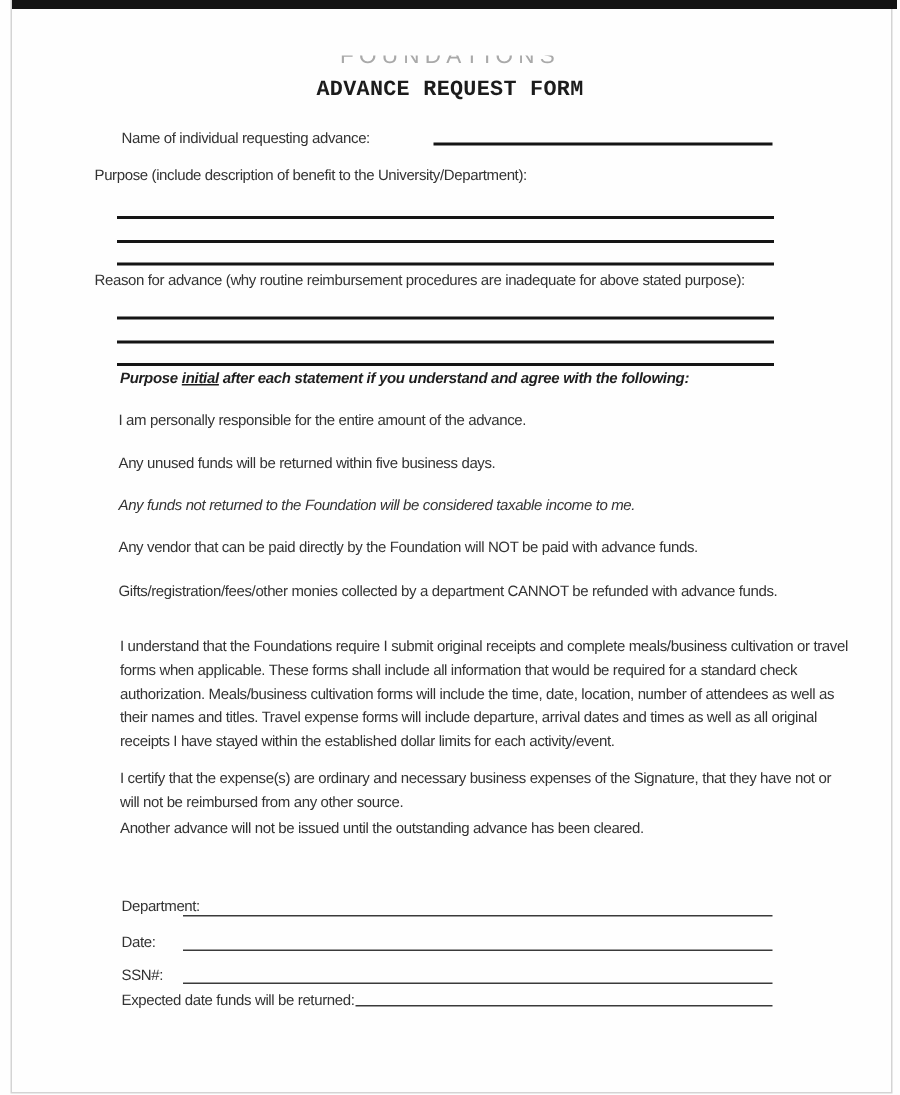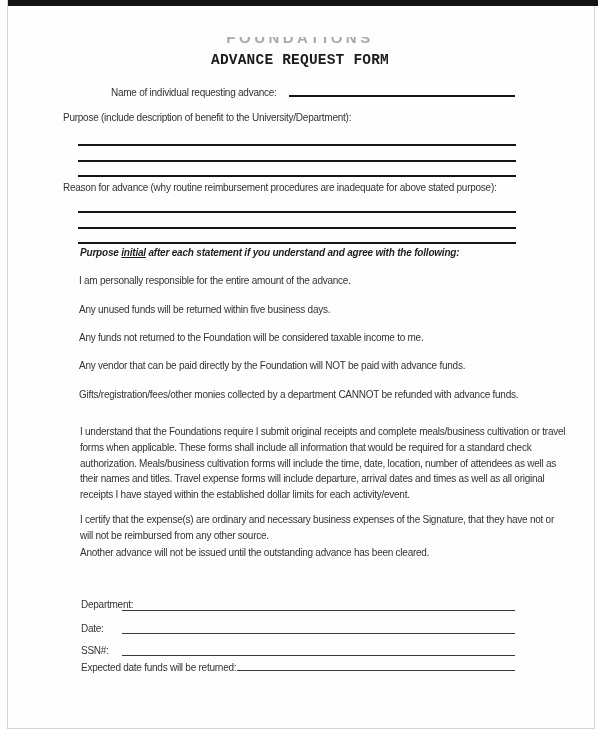--- a/index.html
+++ b/index.html
@@ -15,21 +15,21 @@
   }
   .top-bar {
     position: absolute; left: 8px; top: 0; width: 590px; height: 6px;
     background: #141414;
   }
   .clip-band {
     position: absolute; top: 37px; left: 0; width: 100%; height: 7px;
     overflow: hidden; text-align: center; color: #a9a9a9;
   }
   .clip-band span {
-    display: inline-block; font-weight: bold; font-size: 15px;
+    display: inline-block; font-weight: normal; font-size: 15px;
     line-height: 15px; letter-spacing: 3.5px; transform: translateY(-8px);
   }
   .form-title {
     position: absolute; top: 52px; left: 0; width: 100%;
     text-align: center; font-weight: bold; font-size: 14.5px;
     letter-spacing: 0.2px; color: #1c1c1c; font-family: Liberation Mono, monospace;
   }
   .lbl {
     position: absolute; font-size: 10px; letter-spacing: -0.25px;
     white-space: nowrap; color: #333333;
@@ -55,38 +55,38 @@
 
   <div class="page-border"></div>
   <div class="top-bar"></div>
 
   <div class="clip-band">
     <span>FOUNDATIONS</span>
   </div>
 
   <h1 class="form-title">ADVANCE REQUEST FORM</h1>
 
-  <div class="lbl" style="left:75px; top:87px;padding-left:36px;">Name of individual requesting advance:</div>
+  <div class="lbl" style="left:45px; top:87px;padding-left:36px;">Name of individual requesting advance:</div>
   <div class="rule-black" style="left:289px; top:95px; width:226px;"></div>
 
   <div class="lbl" style="left:63px; top:112px;">Purpose (include description of benefit to the University/Department):</div>
   <div class="rule-black" style="left:78px; top:144px; width:438px;"></div>
   <div class="rule-black" style="left:78px; top:160px; width:438px;"></div>
   <div class="rule-black" style="left:78px; top:175px; width:438px;"></div>
 
   <div class="lbl" style="left:63px; top:182px;">Reason for advance (why routine reimbursement procedures are inadequate for above stated purpose):</div>
   <div class="rule-black" style="left:78px; top:211px; width:438px;"></div>
   <div class="rule-black" style="left:78px; top:227px; width:438px;"></div>
   <div class="rule-black" style="left:78px; top:242px; width:438px;"></div>
 
   <div class="agree-heading"><span>Purpose </span><span class="u">initial</span><span> after each statement if you understand and agree with the following:</span></div>
 
   <div class="lbl statement" style="top:275px;">I am personally responsible for the entire amount of the advance.</div>
   <div class="lbl statement" style="top:304px;">Any unused funds will be returned within five business days.</div>
-  <div class="lbl statement" style="top:332px;">Any funds not returned to the Foundation will be considered taxable income to me.</div>
+  <div class="lbl statement" style="top:332px;font-style:italic;">Any funds not returned to the Foundation will be considered taxable income to me.</div>
   <div class="lbl statement" style="top:360px;">Any vendor that can be paid directly by the Foundation will NOT be paid with advance funds.</div>
   <div class="lbl statement" style="top:389px;">Gifts/registration/fees/other monies collected by a department CANNOT be refunded with advance funds.</div>
 
   <div class="para" style="left:80px; top:424px; width:486px;">I understand that the Foundations require I submit original receipts and complete meals/business cultivation or travel forms when applicable.  These forms shall include all information that would be required for a standard check authorization.  Meals/business cultivation forms will include the time, date, location, number of attendees as well as their names and titles. Travel expense forms will include departure, arrival dates and times as well as all original receipts I have stayed within the established dollar limits for each activity/event.</div>
   <div class="para" style="left:80px; top:512px; width:486px;">I certify that the expense(s) are ordinary and necessary business expenses of the Signature, that they have not or will not be reimbursed from any other source.</div>
   <div class="para" style="left:80px; top:545px; width:486px;">Another advance will not be issued until the outstanding advance has been cleared.</div>
 
   <div class="lbl" style="left:81px; top:599px;">Department:</div>
   <div class="rule-gray" style="left:122px; top:610px; width:393px;"></div>
 

